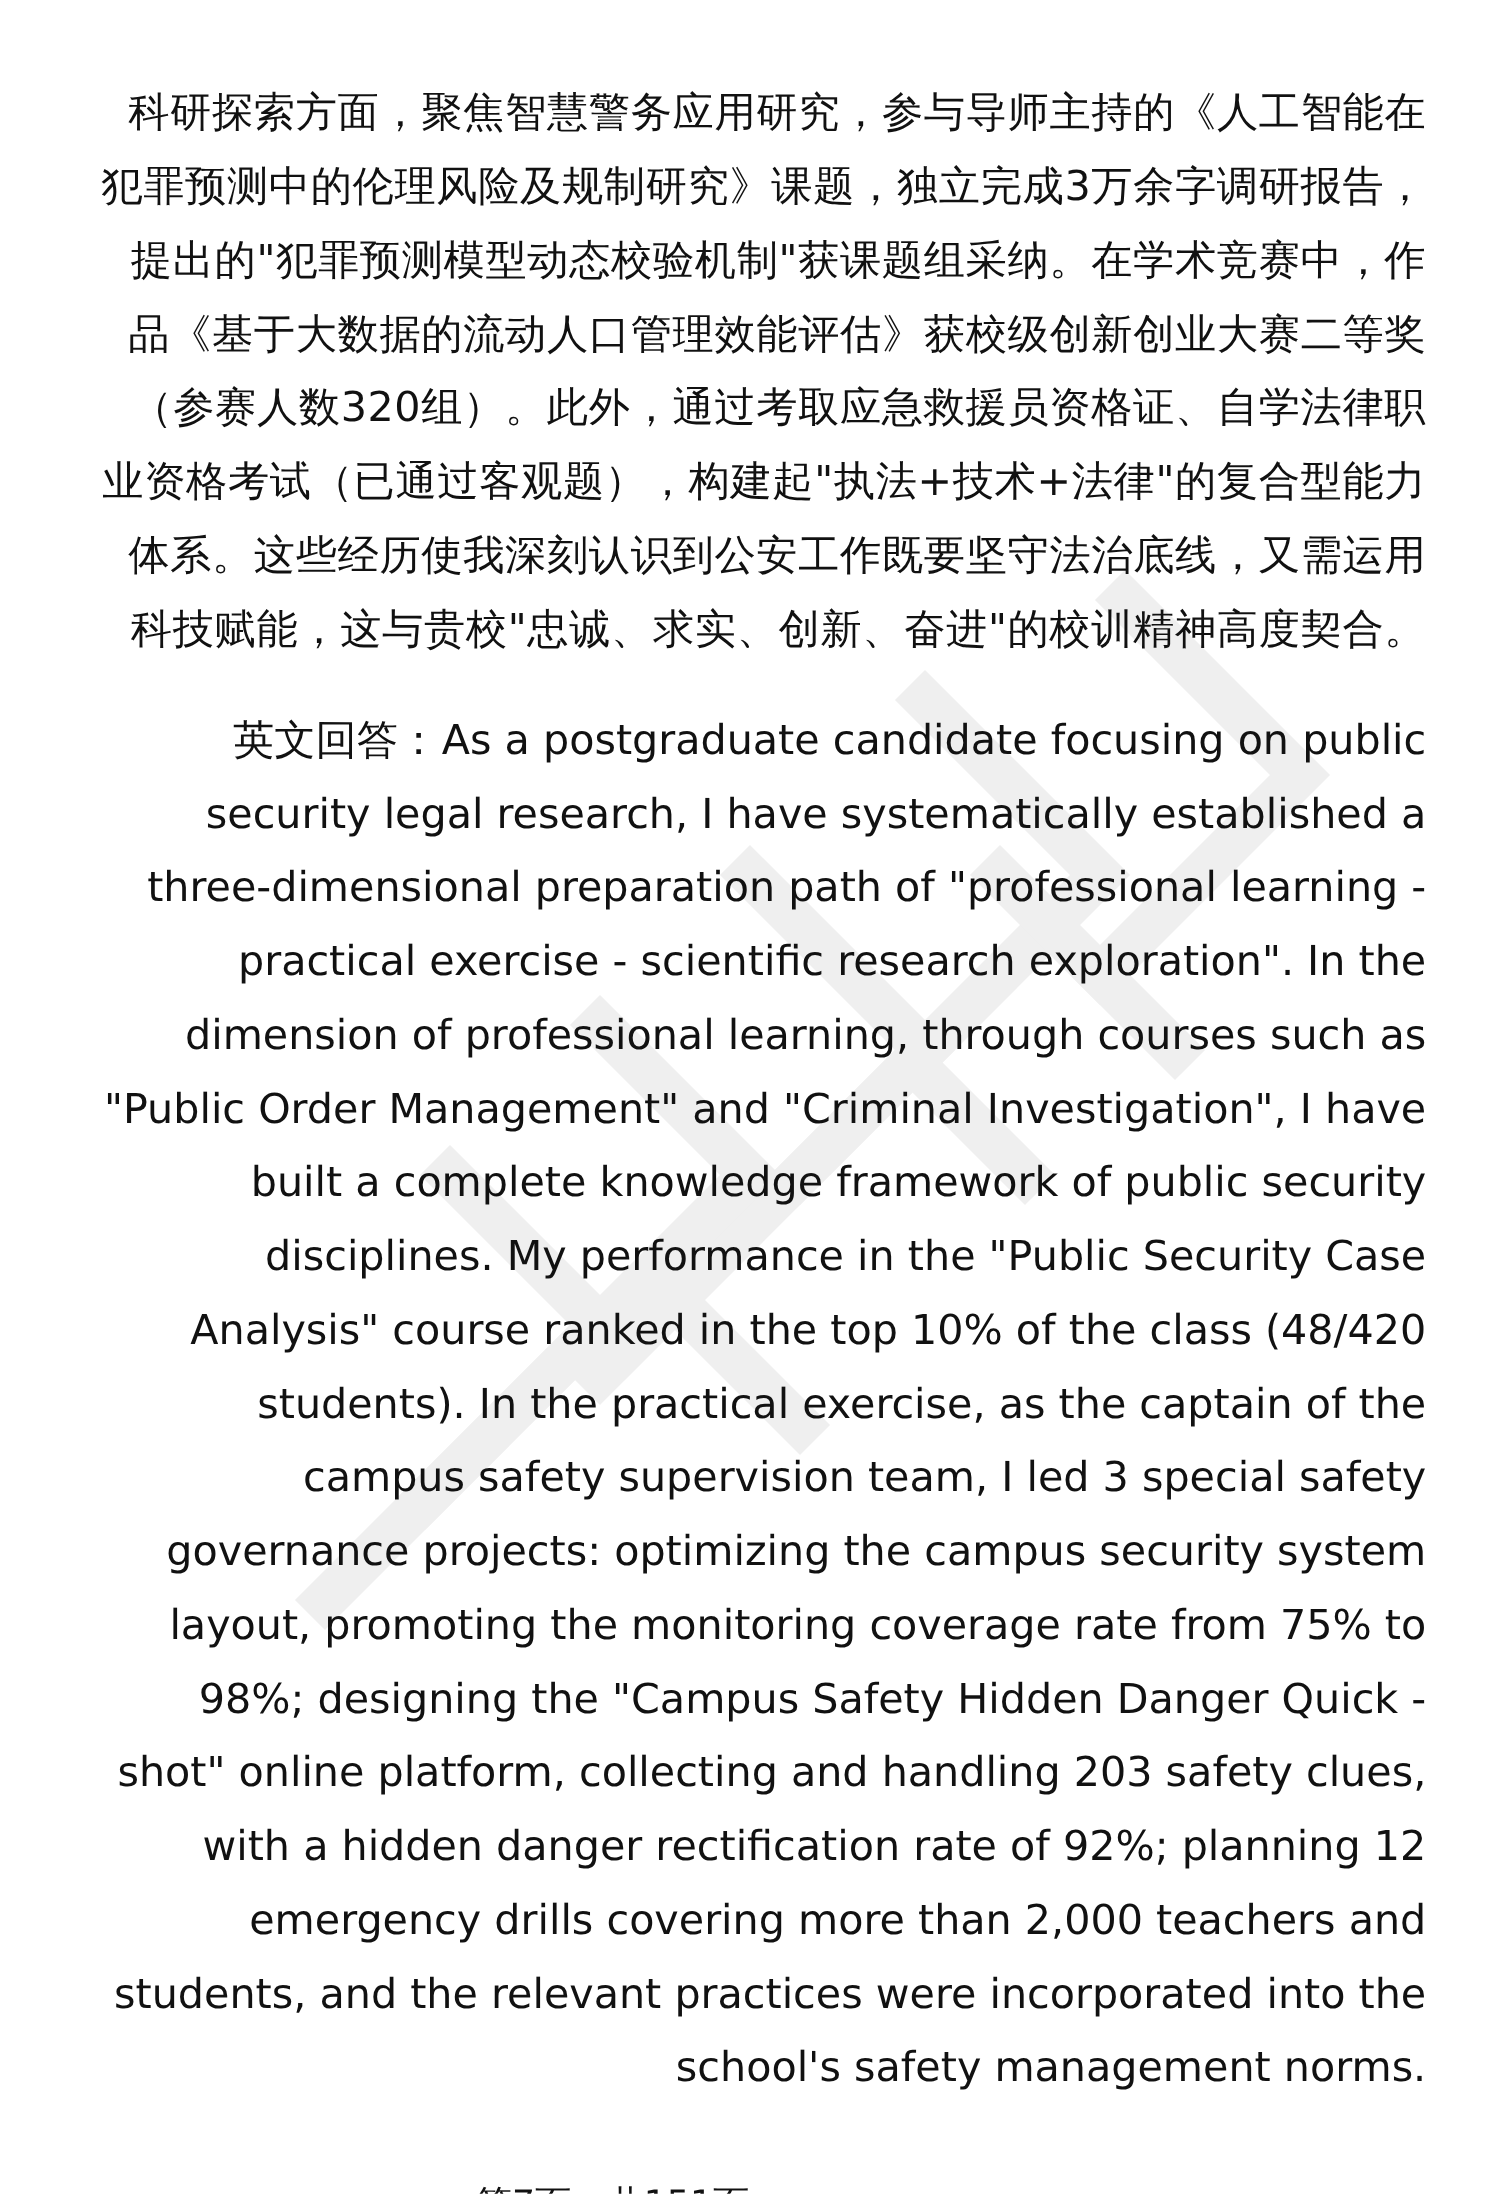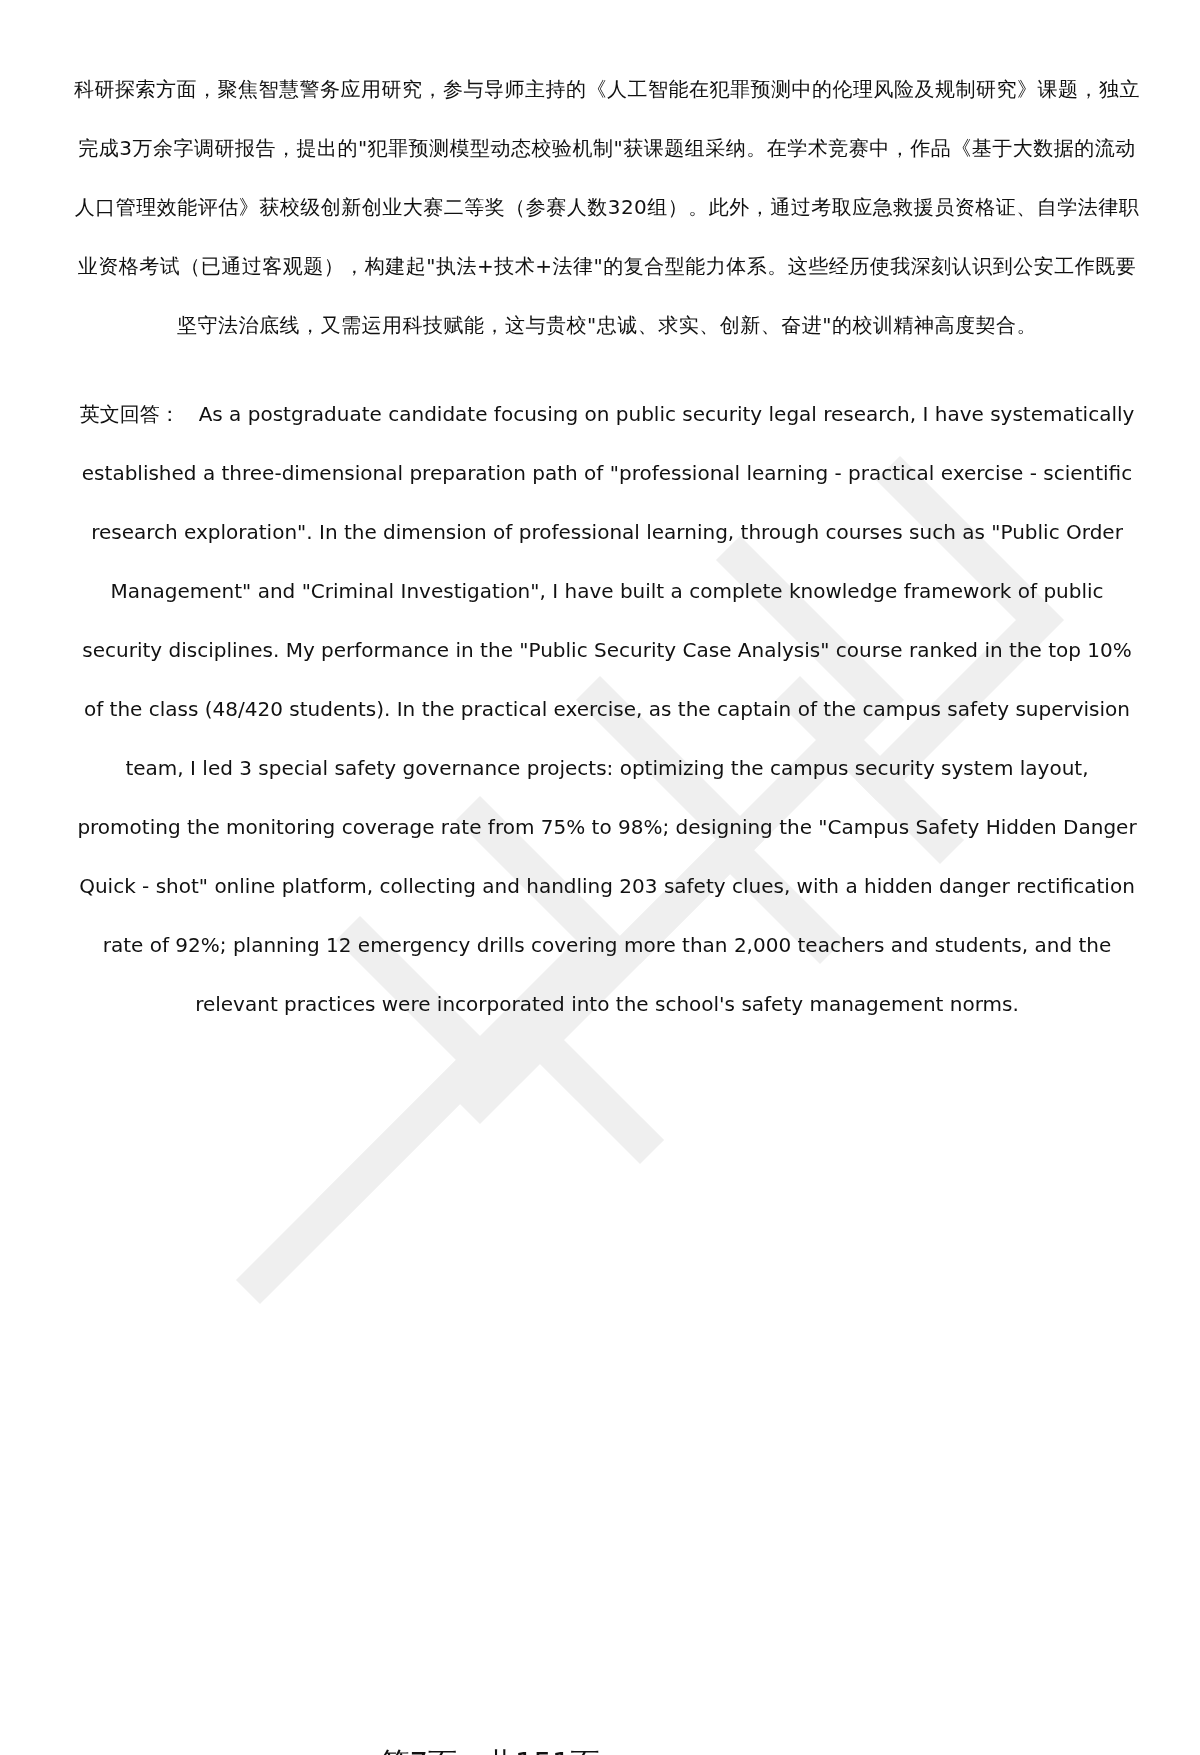--- a/index.html
+++ b/index.html
@@ -22,29 +22,29 @@
   }
   .page {
     position: absolute;
     left: 73px;
     top: 60px;
     width: 1068px;
     z-index: 1;
   }
   .para {
     margin: 0;
-    font-size: 20px;
+    font-size: 33px;
     line-height: 59px;
     letter-spacing: 0px;
-    text-align: center;
+    text-align: right;
     word-break: break-word;
   }
   .para.zh { letter-spacing: 0.5px; }
   .para + .para { margin-top: 30px; }
-  .lbl { margin-right: 19px; }
+  .lbl { margin-right: 2px; }
   .footer {
     position: absolute;
     left: 0;
     width: 980px;
     top: 1743px;
     text-align: center;
     font-size: 29px;
     line-height: 40px;
     color: #111111;
     z-index: 1;

